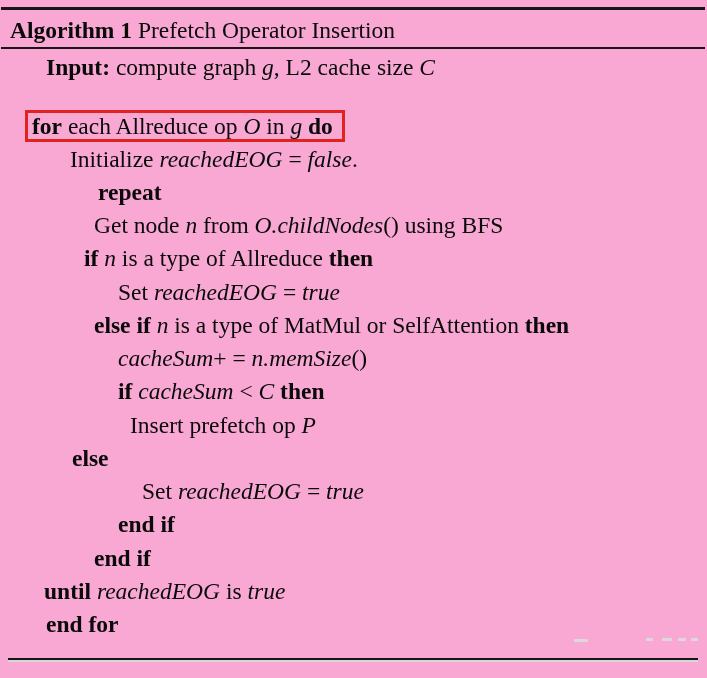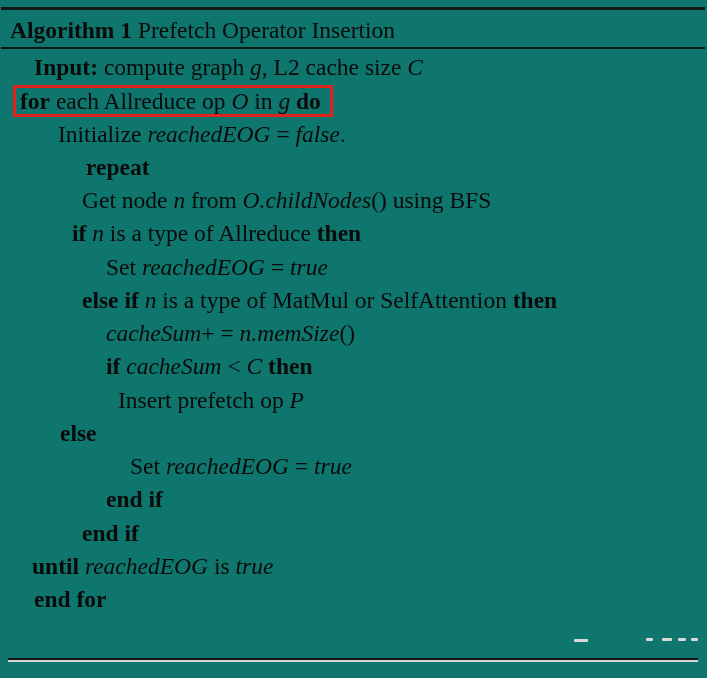--- a/index.html
+++ b/index.html
@@ -4,35 +4,35 @@
 <style>
   :root{
     --text:#0a0a0a;
     --rule:#161616;
     --red:#e0231c;
   }
   html,body{margin:0;padding:0;background:#ffffff;}
   .page{
     position:relative;
     width:707px;height:678px;
-    background:#0f766e;
+    background:#f9a8d4;
     font-family:"Liberation Serif","DejaVu Serif",serif;
     font-size:23.5px;
     color:var(--text);
     overflow:hidden;
   }
   .rule{position:absolute;background:var(--rule);}
   .rule-top{left:1px;right:2px;top:7px;height:3px;}
   .rule-mid{left:1px;right:2px;top:47px;height:2px;}
   .rule-bottom{left:8px;right:9px;top:658px;height:2px;box-shadow:0 2px 0 #d6d6d6;}
   .algo-header{
     position:absolute;left:10px;top:13px;height:34px;line-height:34px;
     white-space:pre;
   }
-  .algo-body{position:absolute;left:0;right:0;top:51px;}
+  .algo-body{position:absolute;left:12px;right:0;top:51px;}
   .line{height:33.25px;line-height:33.25px;white-space:pre;}
   .s-b{font-weight:bold;}
   .s-i{font-style:italic;}
   .s-n{}
   .boxed{
     display:inline-block;vertical-align:top;box-sizing:border-box;
     height:32.5px;line-height:26px;margin-top:0.5px;
     border:3px solid var(--red);
     padding:0 9px 0 4px;
   }
@@ -49,21 +49,21 @@
 
 <div class="page">
   <div class="rule rule-top"></div>
 
   <div class="algo-header"><span class="s-b">Algorithm 1</span><span> Prefetch Operator Insertion</span></div>
 
   <div class="rule rule-mid"></div>
 
   <div class="algo-body" id="algo-body">
       <div class="line" style="padding-left: 34px;"><span><span class="s-b">Input:</span><span class="s-n"> compute graph </span><span class="s-i">g</span><span class="s-n">, L2 cache size </span><span class="s-i">C</span></span></div>
-      <div class="line" style="padding-left: 13px;"><span class="boxed"><span class="s-b">for</span><span class="s-n"> each Allreduce op </span><span class="s-i">O</span><span class="s-n"> in </span><span class="s-i">g</span><span class="s-n"> </span><span class="s-b">do</span></span></div>
+      <div class="line" style="padding-left: 13px; margin-top: 25px;"><span class="boxed"><span class="s-b">for</span><span class="s-n"> each Allreduce op </span><span class="s-i">O</span><span class="s-n"> in </span><span class="s-i">g</span><span class="s-n"> </span><span class="s-b">do</span></span></div>
       <div class="line" style="padding-left: 58px;"><span><span class="s-n">Initialize </span><span class="s-i">reachedEOG</span><span class="s-n"> = </span><span class="s-i">false</span><span class="s-n">.</span></span></div>
       <div class="line" style="padding-left: 86px;"><span><span class="s-b">repeat</span></span></div>
       <div class="line" style="padding-left: 82px;"><span><span class="s-n">Get node </span><span class="s-i">n</span><span class="s-n"> from </span><span class="s-i">O.childNodes</span><span class="s-n">() using BFS</span></span></div>
       <div class="line" style="padding-left: 72px;"><span><span class="s-b">if</span><span class="s-n"> </span><span class="s-i">n</span><span class="s-n"> is a type of Allreduce </span><span class="s-b">then</span></span></div>
       <div class="line" style="padding-left: 106px;"><span><span class="s-n">Set </span><span class="s-i">reachedEOG</span><span class="s-n"> = </span><span class="s-i">true</span></span></div>
       <div class="line" style="padding-left: 82px;"><span><span class="s-b">else if</span><span class="s-n"> </span><span class="s-i">n</span><span class="s-n"> is a type of MatMul or SelfAttention </span><span class="s-b">then</span></span></div>
       <div class="line" style="padding-left: 106px;"><span><span class="s-i">cacheSum</span><span class="s-n">+ = </span><span class="s-i">n.memSize</span><span class="s-n">()</span></span></div>
       <div class="line" style="padding-left: 106px;"><span><span class="s-b">if</span><span class="s-n"> </span><span class="s-i">cacheSum</span><span class="s-n"> &lt; </span><span class="s-i">C</span><span class="s-n"> </span><span class="s-b">then</span></span></div>
       <div class="line" style="padding-left: 118px;"><span><span class="s-n">Insert prefetch op </span><span class="s-i">P</span></span></div>
       <div class="line" style="padding-left: 60px;"><span><span class="s-b">else</span></span></div>

